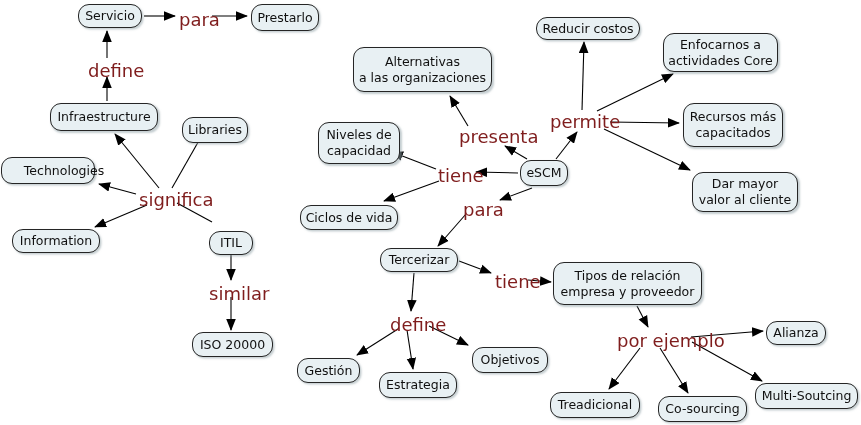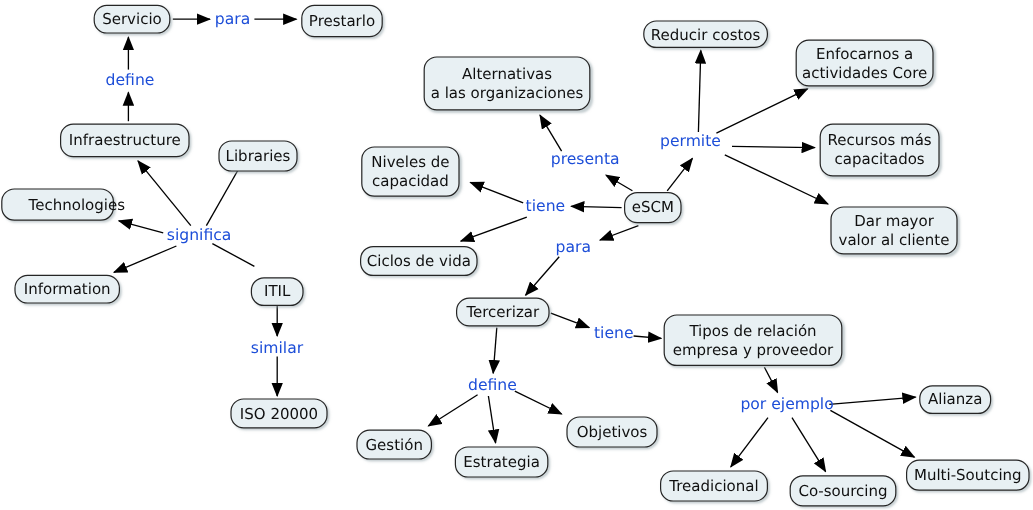--- a/index.html
+++ b/index.html
@@ -10,21 +10,21 @@
   svg.edge-layer { position:absolute; left:0; top:0; width:861px; height:425px; }
   .node {
     position:absolute; box-sizing:border-box;
     display:flex; align-items:center; justify-content:center; text-align:center;
     background:#e8f0f3; border:1.6px solid #252525; border-radius:11px;
     font-size:12.5px; color:#101010; line-height:1.28; white-space:pre-line;
     box-shadow:1.5px 1.5px 2px rgba(150,165,172,0.55);
     padding:1px 4px; cursor:default;
   }
   .phrase {
-    position:absolute; font-size:13px; color:#1d4ed8; white-space:nowrap;
+    position:absolute; font-size:18px; color:#7f1d1d; white-space:nowrap;
     cursor:default;
   }
 </style>
 </head>
 <body>
 
 <div class="canvas">
 
   <svg class="edge-layer" viewBox="0 0 861 425" xmlns="http://www.w3.org/2000/svg">
     <defs>
@@ -76,21 +76,21 @@
   <div class="node" style="left:182px; top:117px; width:66px;  height:26px;">Libraries</div>
   <div class="node" style="left:1px;   top:157px; width:94px;  height:27px;padding-left:36px;">Technologies</div>
   <div class="node" style="left:12px;  top:229px; width:88px;  height:24px;">Information</div>
   <div class="node" style="left:209px; top:214px; width:44px;  height:24px;margin-top:17px;">ITIL</div>
   <div class="node" style="left:192px; top:332px; width:81px;  height:25px;">ISO 20000</div>
   <div class="node" style="left:353px; top:47px;  width:139px; height:45px;">Alternativas
 a las organizaciones</div>
   <div class="node" style="left:536px; top:17px;  width:104px; height:23px;">Reducir costos</div>
   <div class="node" style="left:663px; top:33px;  width:115px; height:39px;">Enfocarnos a
 actividades Core</div>
-  <div class="node" style="left:301px; top:122px; width:82px;  height:42px;text-align:center;">Niveles de
+  <div class="node" style="left:318px; top:122px; width:82px;  height:42px;text-align:center;">Niveles de
 capacidad</div>
   <div class="node" style="left:520px; top:160px; width:48px;  height:26px;">eSCM</div>
   <div class="node" style="left:683px; top:103px; width:100px; height:44px;">Recursos más
 capacitados</div>
   <div class="node" style="left:300px; top:205px; width:98px;  height:25px;">Ciclos de vida</div>
   <div class="node" style="left:380px; top:248px; width:78px;  height:24px;">Tercerizar</div>
   <div class="node" style="left:692px; top:172px; width:106px; height:40px;">Dar mayor
 valor al cliente</div>
   <div class="node" style="left:553px; top:262px; width:149px; height:43px;">Tipos de relación
 empresa y proveedor</div>

